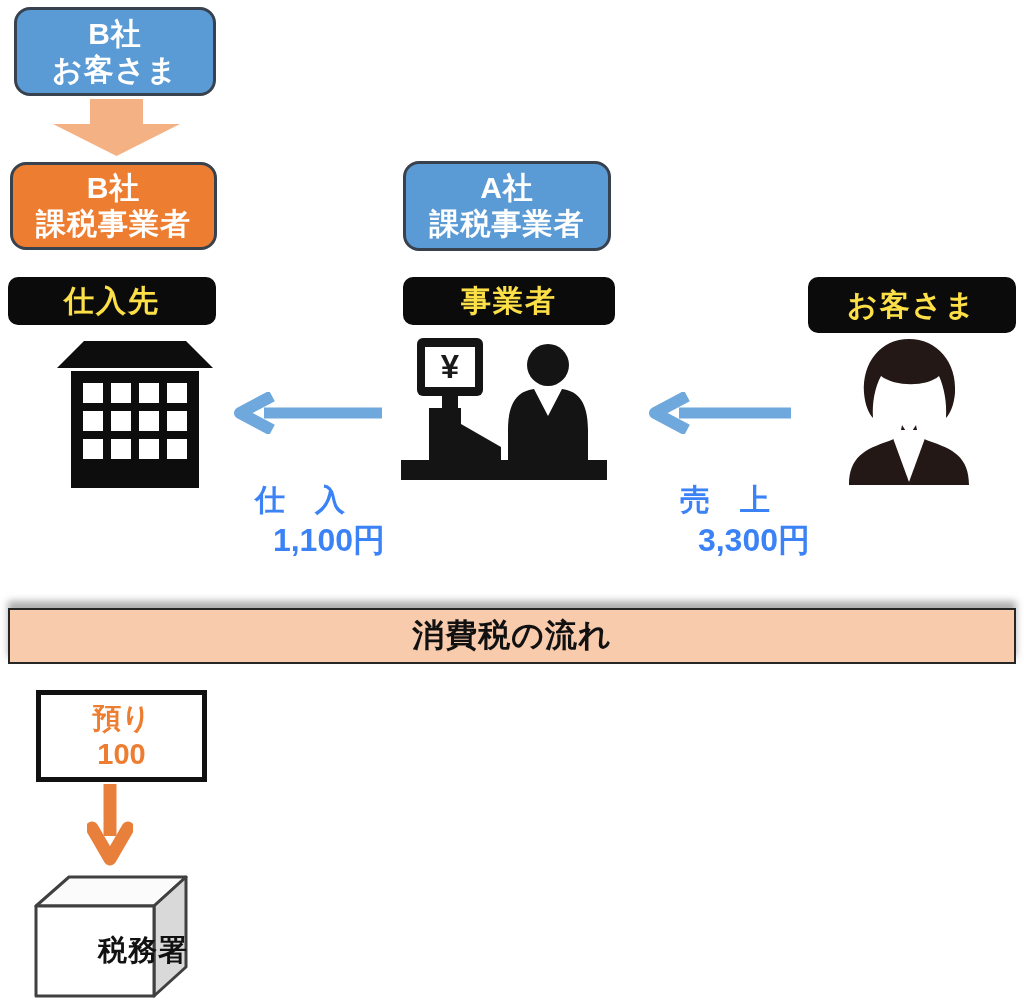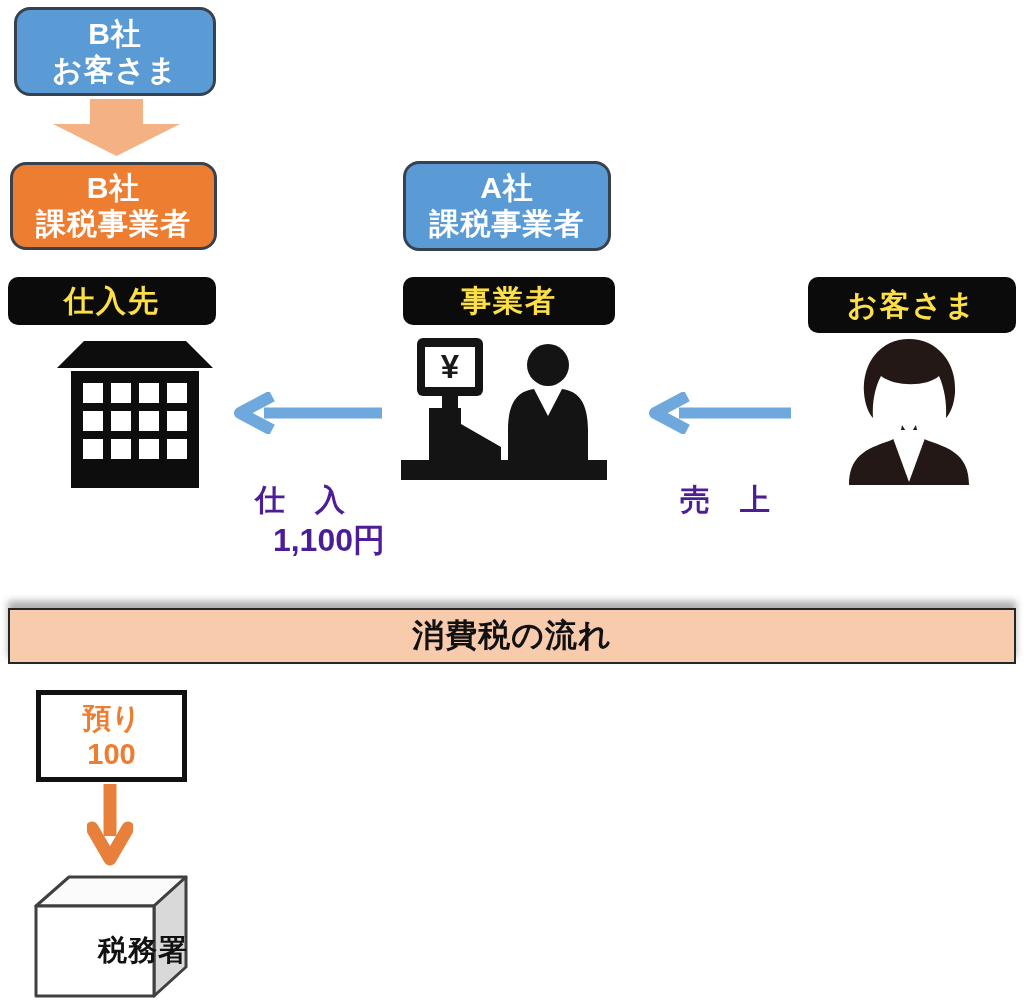--- a/index.html
+++ b/index.html
@@ -20,21 +20,21 @@
   .bg-orange{background:#ED7D31;}
 
   
   .blacklabel{
     background:#0B0B0B;border-radius:10px;color:#fde047;font-weight:bold;
     font-size:30px;display:flex;align-items:center;justify-content:center;
     letter-spacing:2px;box-sizing:border-box;
   }
 
   
-  .flowtext{color:#4c1d95;font-weight:bold;text-align:center;}
+  .flowtext{color:#3b82f6;font-weight:bold;text-align:center;}
   .flowtext .fl{font-size:30px;line-height:1.25;}
   .flowtext .fa{font-size:32px;line-height:1.35;text-align:right;}
 
   
   .banner{
     background:#F8CBAD;border:2px solid #262626;box-sizing:border-box;
     display:flex;align-items:center;justify-content:center;
     font-size:32px;font-weight:bold;color:#111111;letter-spacing:1px;
     box-shadow:0 -7px 7px rgba(110,110,110,0.55);
     text-align:center;
@@ -136,25 +136,26 @@
     <path d="M42,4 L10,21 L42,38" fill="none" stroke="#6FA8DC" stroke-width="12" stroke-linejoin="round"></path>
   </svg>
 
   <div class="abs flowtext" style="left:215px;top:481px;width:170px;">
     <div class="fl">仕　入</div>
     <div class="fa">1,100円</div>
   </div>
 
   <div class="abs flowtext" style="left:640px;top:481px;width:170px;">
     <div class="fl">売　上</div>
+    <div class="fa">3,300円</div>
   </div>
 
   <div class="abs banner" style="left:8px;top:608px;width:1008px;height:56px;">消費税の流れ</div>
 
-  <div class="abs depositbox" style="left:36px;top:690px;width:151px;height:92px;">
+  <div class="abs depositbox" style="left:36px;top:690px;width:171px;height:92px;">
     <div class="dline">預り</div>
     <div class="dline">100</div>
   </div>
 
   <svg class="abs" style="left:87px;top:784px;" width="46" height="84" viewBox="0 0 46 84">
     <line x1="23" y1="0" x2="23" y2="52" stroke="#E8803C" stroke-width="13"></line>
     <path d="M5,44 L23,75 L41,44" fill="none" stroke="#E8803C" stroke-width="13" stroke-linejoin="round" stroke-linecap="round"></path>
   </svg>
 
   <svg class="abs" style="left:34px;top:875px;" width="154" height="123" viewBox="0 0 154 123">

